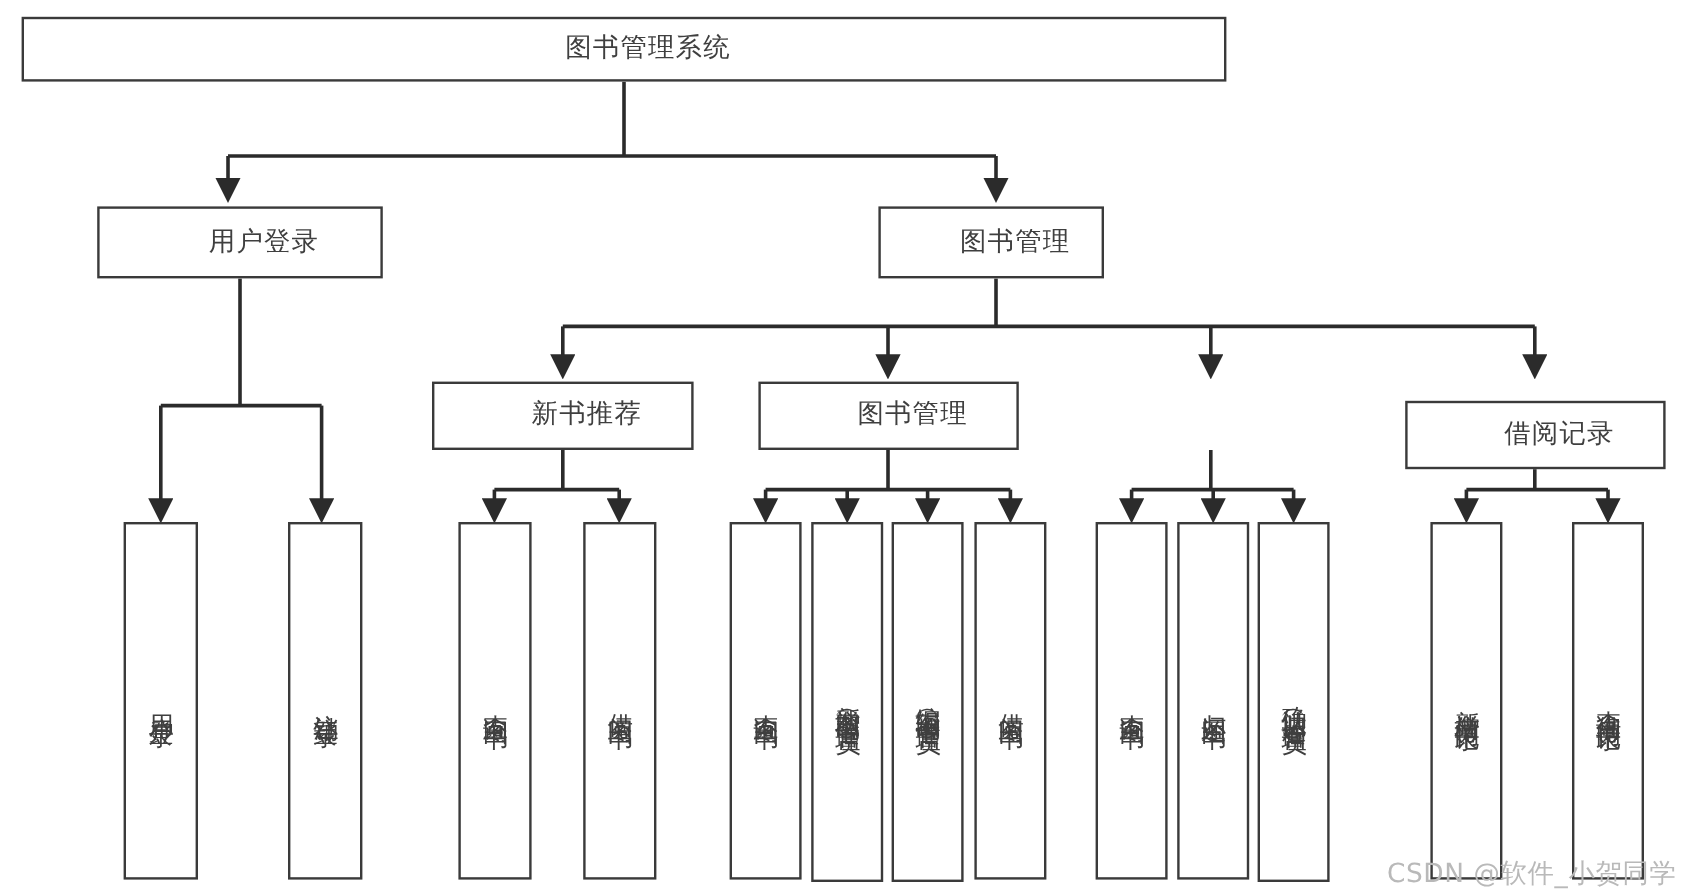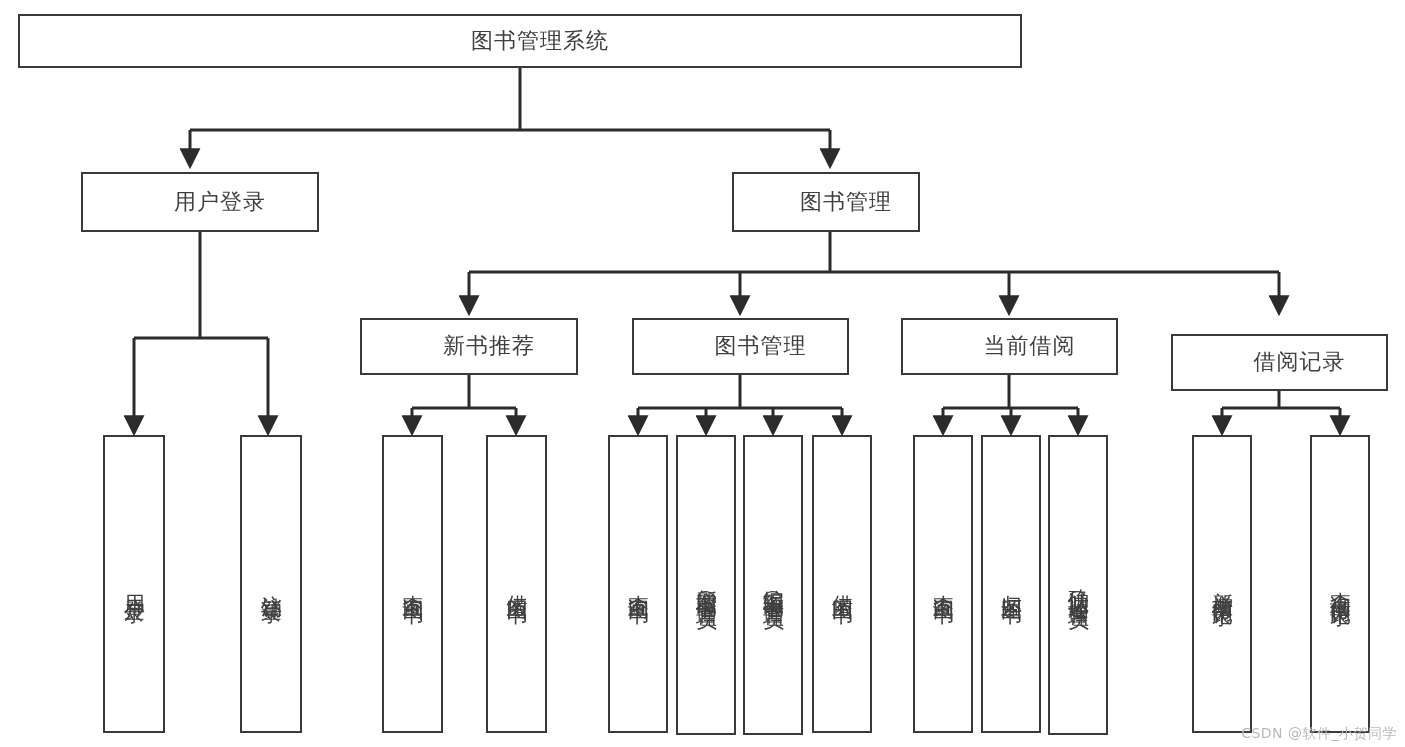--- a/index.html
+++ b/index.html
@@ -54,21 +54,21 @@
   }
   .node.vert > span {
     writing-mode: vertical-rl;
     text-orientation: upright;
     display: block;
   }
   .watermark {
     position: absolute;
     right: 8px;
     bottom: 4px;
-    font-size: 14px;
+    font-size: 22px;
     color: #b9b9b9;
     letter-spacing: 0.5px;
     z-index: 3;
     white-space: nowrap;
   }
 </style>
 </head>
 <body>
 
 <div id="canvas">
@@ -137,23 +137,20 @@
   </div>
 
   <div class="node horiz" style="left:360px; top:318px; width:218px; height:57px;justify-content:center;">
     <span>新书推荐</span>
   </div>
 
   <div class="node horiz" style="left:632px; top:318px; width:217px; height:57px;">
     <span>图书管理</span>
   </div>
 
-  <div class="node horiz" style="left:901px; top:318px; width:217px; height:57px;">
-    <span>当前借阅</span>
-  </div>
 
   <div class="node horiz" style="left:1171px; top:318px; width:217px; height:57px;margin-top:16px;">
     <span>借阅记录</span>
   </div>
 
   <div class="node vert" style="left:103px; top:435px; width:62px; height:298px;">
     <span>用户登录</span>
   </div>
 
   <div class="node vert" style="left:240px; top:435px; width:62px; height:298px;">

